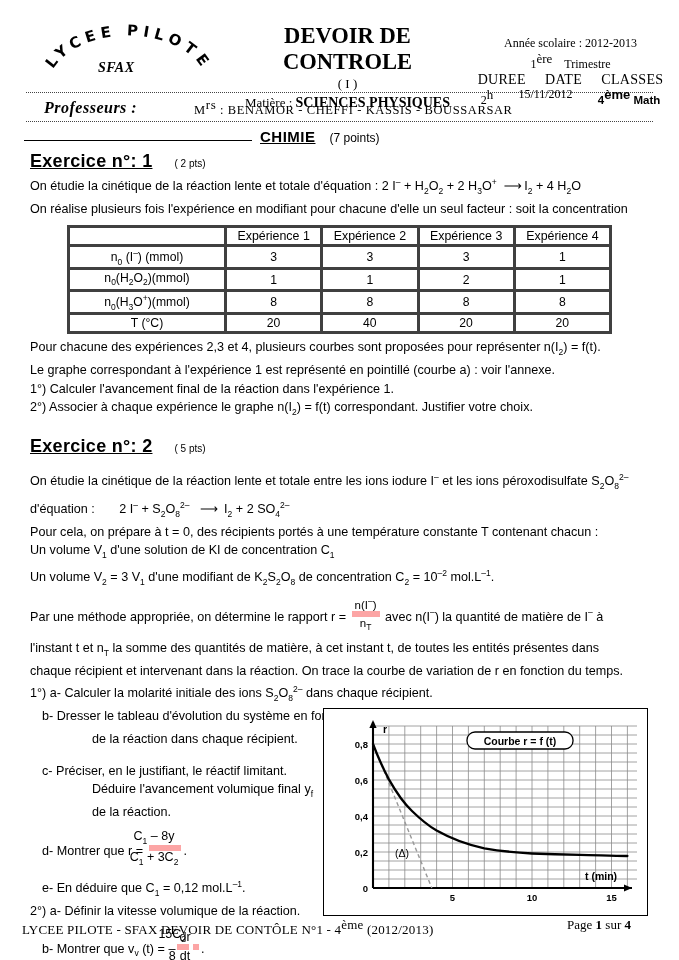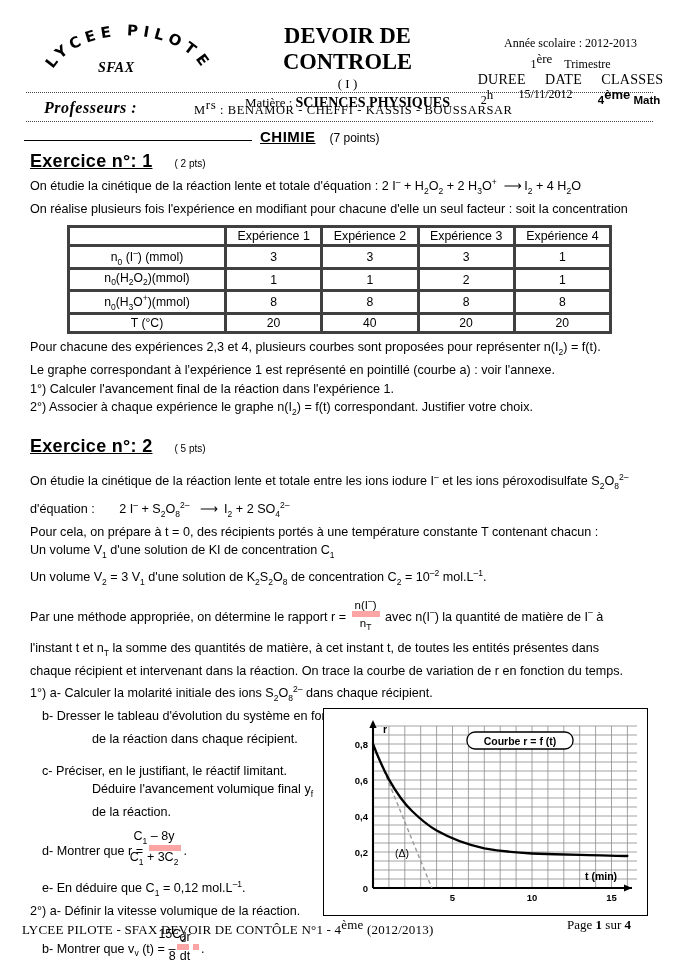--- a/index.html
+++ b/index.html
@@ -264,21 +264,21 @@
       <span>On étudie la cinétique de la  réaction lente et totale entre les ions iodure I</span><sup>–</sup><span> et les ions péroxodisulfate S</span><sub>2</sub><span>O</span><sub>8</sub><sup>2–</sup>
     </p>
     <p class="t">
       <span>d'équation :</span>&nbsp;&nbsp;&nbsp;&nbsp;&nbsp;&nbsp;&nbsp;<span>2 I</span><sup>–</sup><span> +  S</span><sub>2</sub><span>O</span><sub>8</sub><sup>2–</sup>&nbsp;&nbsp;&nbsp;<span style="letter-spacing:-1px;">⟶</span>&nbsp;&nbsp;<span>I</span><sub>2</sub><span> + 2 SO</span><sub>4</sub><sup>2–</sup>
     </p>
     <p class="t">Pour cela, on prépare à t = 0, des récipients portés à une température constante T contenant chacun :</p>
     <p class="t">
       <span>Un volume V</span><sub>1</sub><span> d'une solution de KI de concentration C</span><sub>1</sub>
     </p>
     <p class="t">
-      <span>Un volume V</span><sub>2</sub><span> = 3 V</span><sub>1</sub><span> d'une solution de K</span><sub>2</sub><span>S</span><sub>2</sub><span>O</span><sub>8</sub><span> de concentration C</span><sub>2</sub><span> = 10</span><sup>–2</sup><span> mol.L</span><sup>–1</sup>.
+      <span>Un volume V</span><sub>2</sub><span> = 3 V</span><sub>1</sub><span> d'une modifiant de K</span><sub>2</sub><span>S</span><sub>2</sub><span>O</span><sub>8</sub><span> de concentration C</span><sub>2</sub><span> = 10</span><sup>–2</sup><span> mol.L</span><sup>–1</sup>.
     </p>
 
     <p class="t" style="margin-top:7px;">
       <span>Par une méthode appropriée, on détermine le rapport r = </span><span class="frac"><span class="num">n(I<sup>–</sup>)</span><span class="den">n<sub>T</sub></span></span><span>  avec n(I</span><sup>–</sup><span>) la quantité de matière de I</span><sup>–</sup><span> à</span>
     </p>
     <p class="t" style="margin-top:7px;">
       <span>l'instant t et n</span><sub>T</sub><span> la somme des quantités de matière, à cet instant t, de toutes les entités présentes dans</span>
     </p>
     <p class="t">chaque récipient et intervenant dans la réaction. On trace la courbe de variation de r  en fonction du temps.</p>
 

